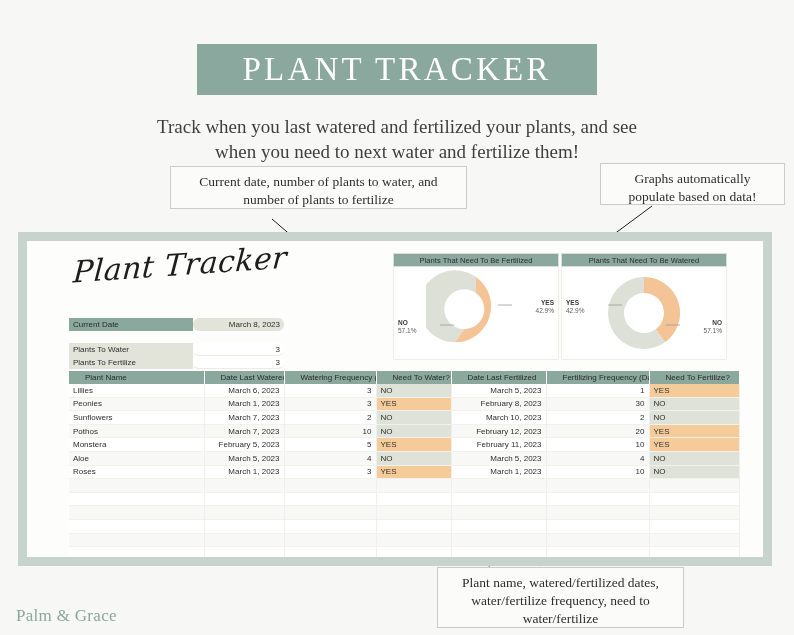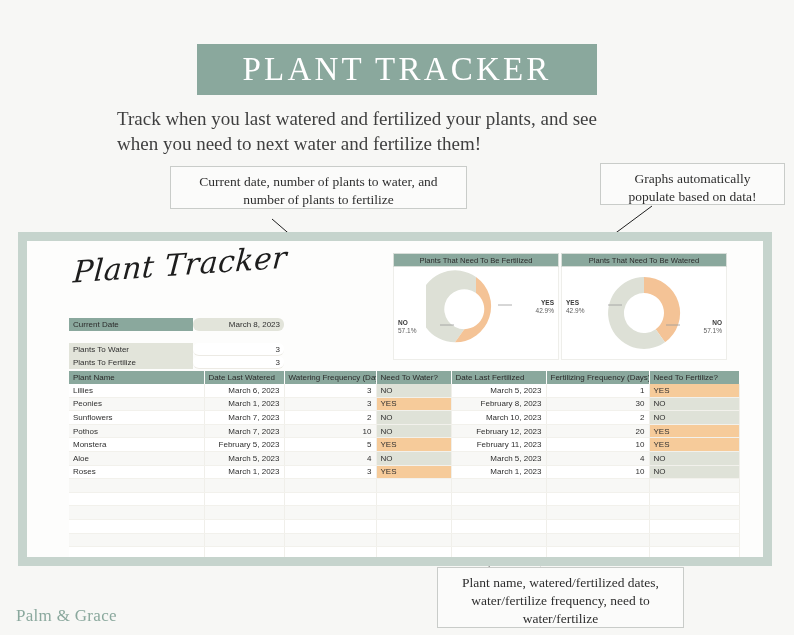--- a/index.html
+++ b/index.html
@@ -33,22 +33,23 @@
     font-size: 33px;
     letter-spacing: 3.2px;
     color: #ffffff;
     font-weight: 400;
   }
 
   
   #subtitle {
     position: absolute;
     left: 117px;
-    top: 106px;
+    top: 114px;
     width: 560px;
+    text-align: center;
     font-family: "Liberation Serif", serif;
     font-size: 19px;
     line-height: 25px;
     color: #3f3f3f;
   }
 
   
   .callout {
     position: absolute;
     background: #fbfbfa;
@@ -157,21 +158,21 @@
     border-collapse: collapse;
     table-layout: fixed;
     font-size: 8px;
   }
   #data-table th {
     background: #8aa89d;
     color: #2a2a2a;
     font-weight: 400;
     font-size: 8px;
     height: 13px;
-    padding: 0 4px;
+    padding: 0 16px;
     text-align: left;
     border-right: 1px solid #fdfdfc;
     white-space: nowrap;
     overflow: hidden;
   }
   #data-table td {
     height: 12.6px;
     padding: 0 4px;
     color: #2f2f2f;
     border-right: 1px solid #f0efea;

